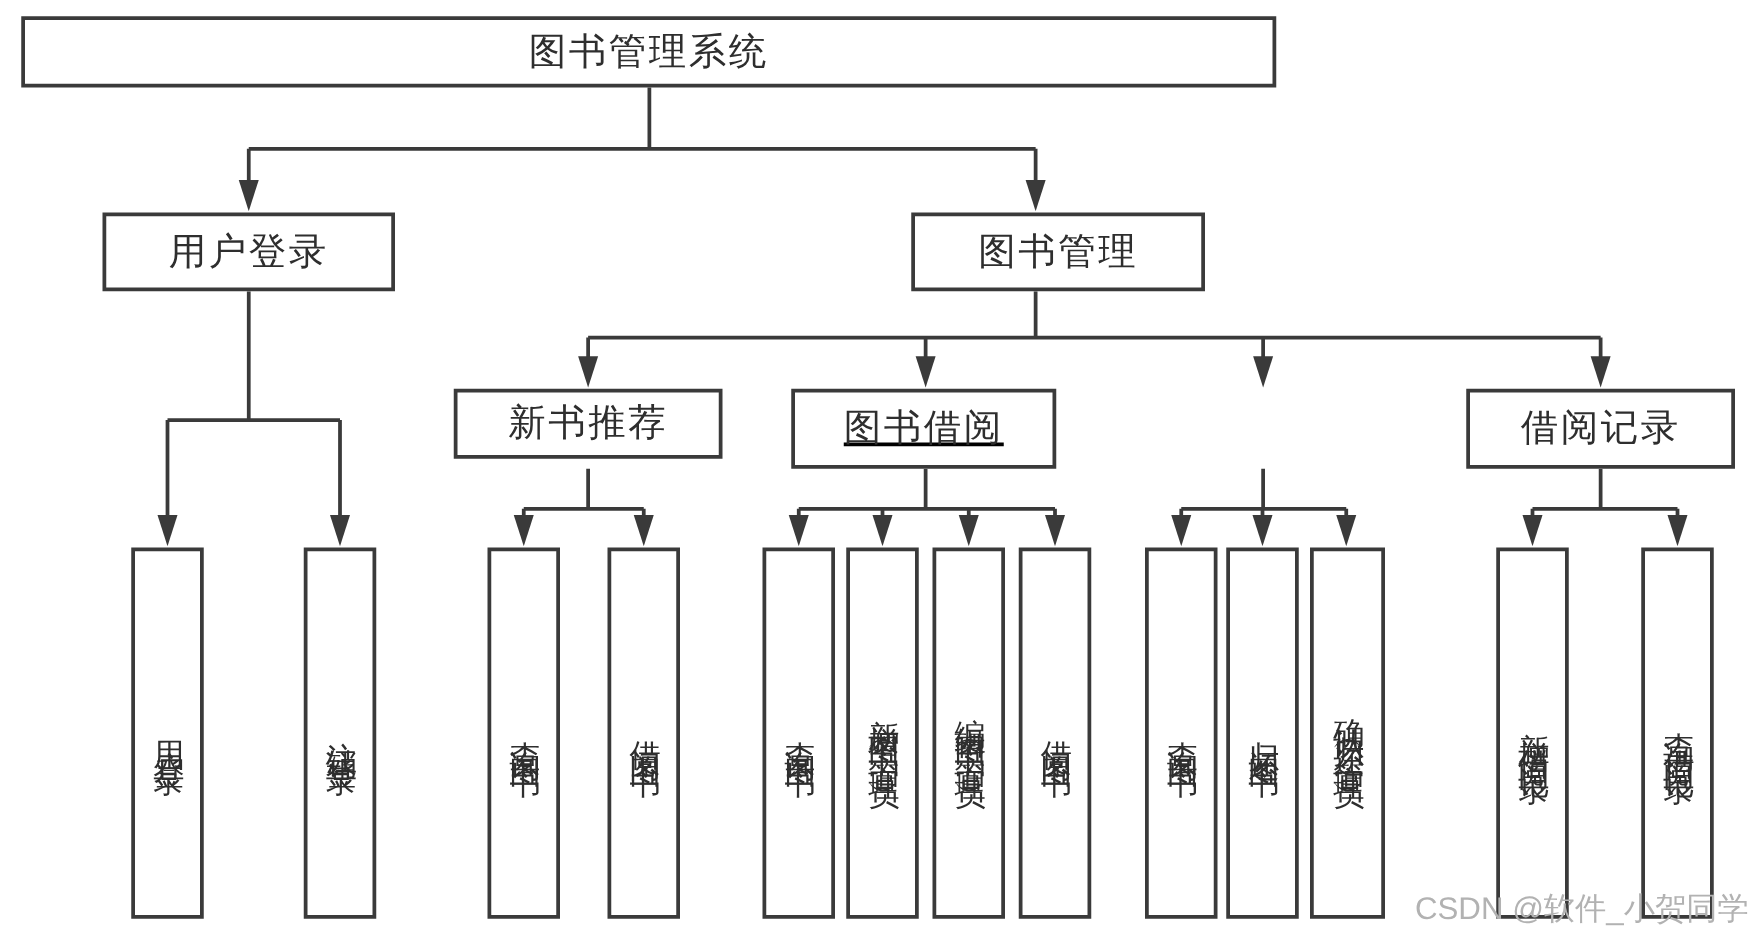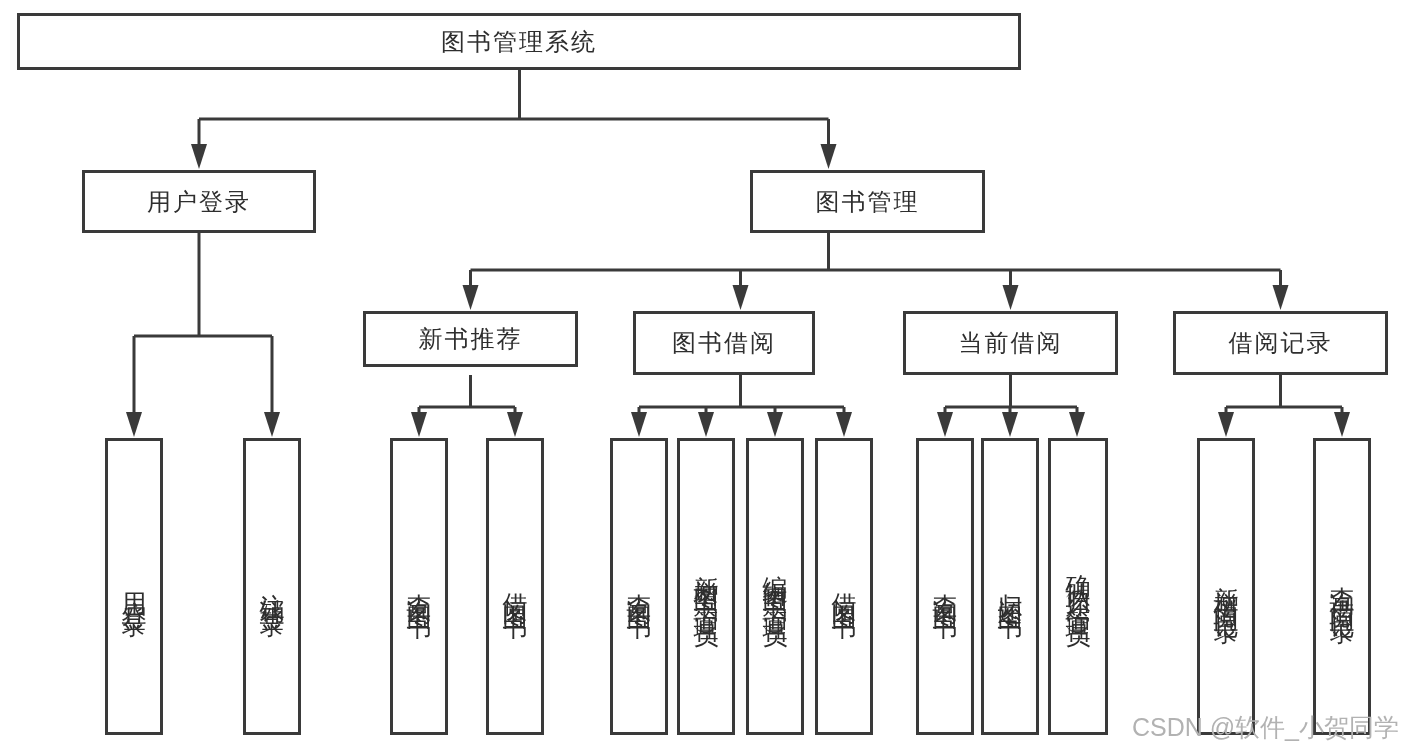--- a/index.html
+++ b/index.html
@@ -36,21 +36,21 @@
     position:absolute;
     box-sizing:border-box;
     border:3px solid var(--line);
     background:#fff;
     display:flex;
     align-items:center;
     justify-content:center;
   }
   .node .lbl{
     color:var(--text);
-    font-size:24px;
+    font-size:30px;
     line-height:1;
     letter-spacing:2px;
     white-space:nowrap;
   }
   .leaf{
     position:absolute;
     top:438px;
     width:58px;
     height:297px;
     box-sizing:border-box;
@@ -135,32 +135,29 @@
     </g>
   </svg>
 
   <div class="node" style="left:17px;top:13px;width:1004px;height:57px;">
     <span class="lbl">图书管理系统</span>
   </div>
 
   <div class="node" style="left:82px;top:170px;width:234px;height:63px;">
     <span class="lbl">用户登录</span>
   </div>
-  <div class="node" style="left:750px;top:170px;width:235px;height:63px;">
+  <div class="node" style="left:729px;top:170px;width:235px;height:63px;">
     <span class="lbl">图书管理</span>
   </div>
 
   <div class="node" style="left:363px;top:311px;width:215px;height:56px;">
     <span class="lbl">新书推荐</span>
   </div>
-  <div class="node" style="left:633px;top:311px;width:182px;height:64px;">
+  <div class="node" style="left:633px;top:311px;width:212px;height:64px;text-decoration:underline;">
     <span class="lbl">图书借阅</span>
-  </div>
-  <div class="node" style="left:903px;top:311px;width:215px;height:64px;">
-    <span class="lbl">当前借阅</span>
   </div>
   <div class="node" style="left:1173px;top:311px;width:215px;height:64px;">
     <span class="lbl">借阅记录</span>
   </div>
 
   <div class="leaf" style="left:105px;">
     <span class="vlbl">用户登录</span>
   </div>
   <div class="leaf" style="left:243px;">
     <span class="vlbl">注销登录</span>

